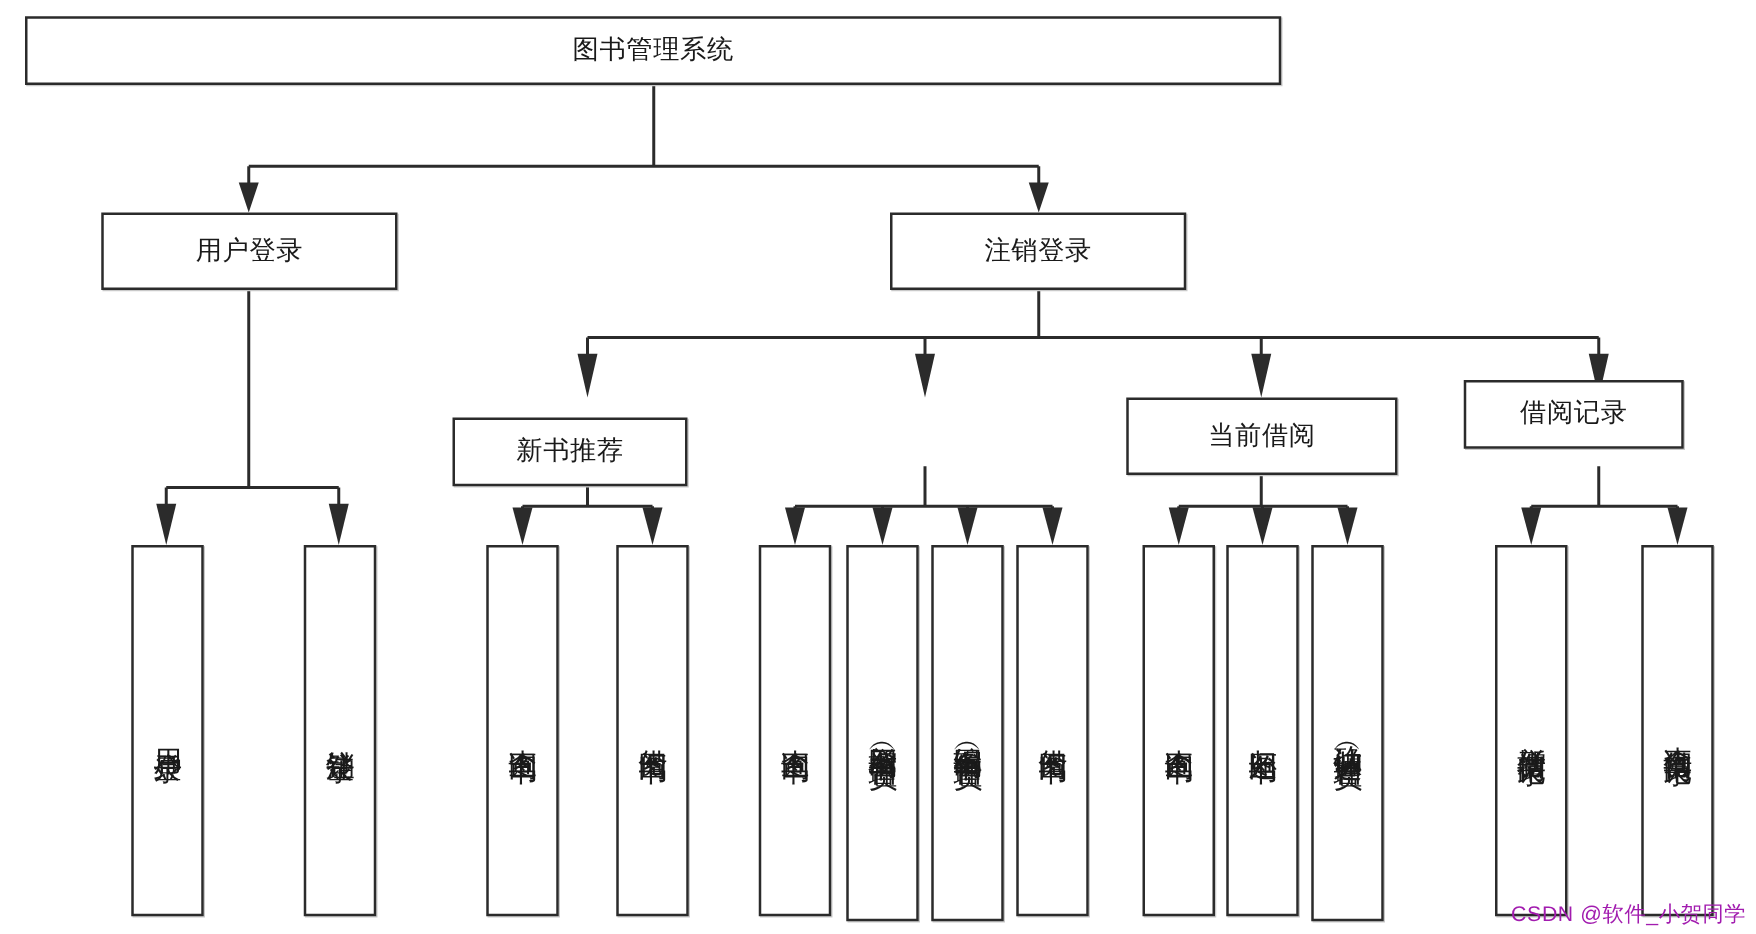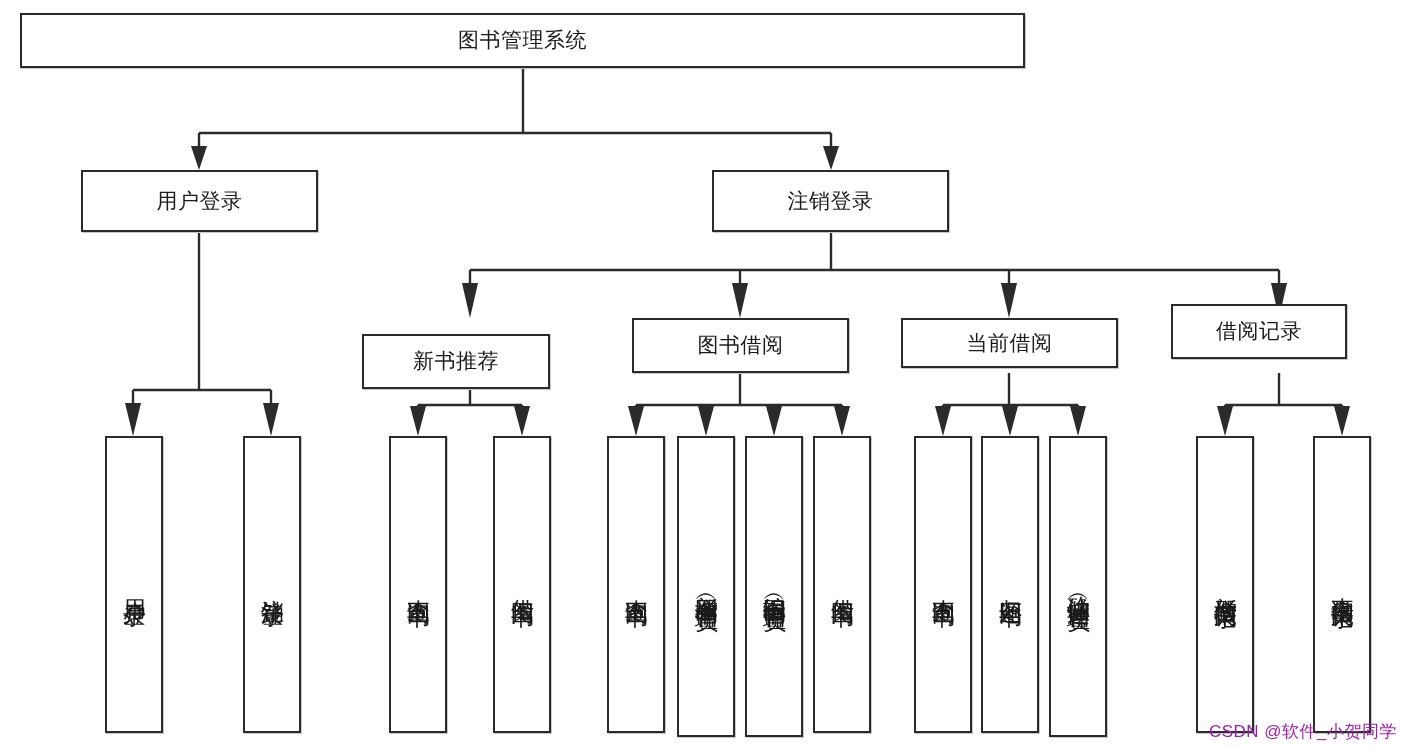--- a/index.html
+++ b/index.html
@@ -129,24 +129,21 @@
   <div class="node" style="left:81px;top:170px;width:237px;height:62px;">
     <span class="lbl">用户登录</span>
   </div>
   <div class="node" style="left:712px;top:170px;width:237px;height:62px;">
     <span class="lbl">注销登录</span>
   </div>
 
   <div class="node" style="left:362px;top:334px;width:188px;height:55px;">
     <span class="lbl">新书推荐</span>
   </div>
-  <div class="node" style="left:632px;top:318px;width:217px;height:55px;">
-    <span class="lbl">图书借阅</span>
-  </div>
-  <div class="node" style="left:901px;top:318px;width:217px;height:50px;">
+  <div class="node" style="left:901px;top:318px;width:217px;height:62px;">
     <span class="lbl">当前借阅</span>
   </div>
   <div class="node" style="left:1171px;top:304px;width:176px;height:55px;">
     <span class="lbl">借阅记录</span>
   </div>
 
   <div class="node vert" style="left:105px;top:436px;width:58px;height:297px;">
     <span class="lbl">用户登录</span>
   </div>
   <div class="node vert" style="left:243px;top:436px;width:58px;height:297px;">

